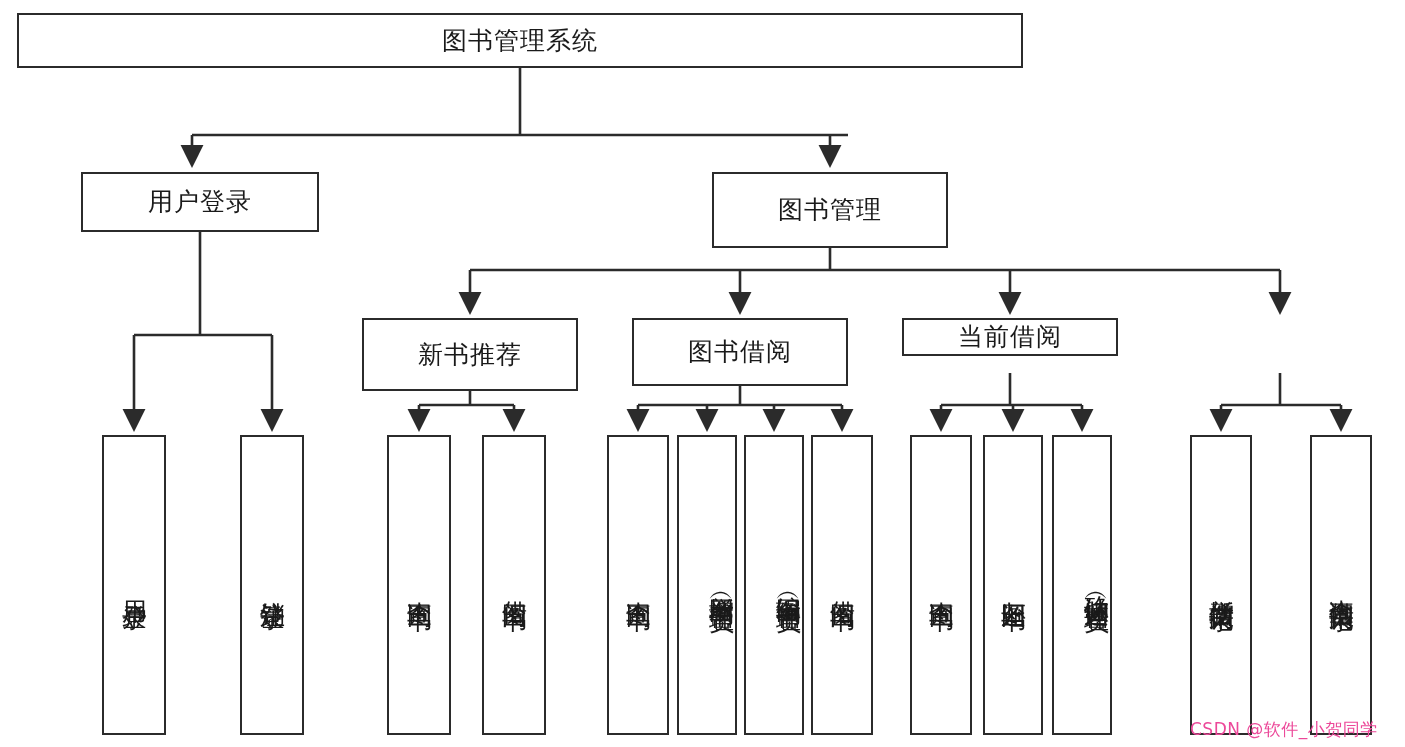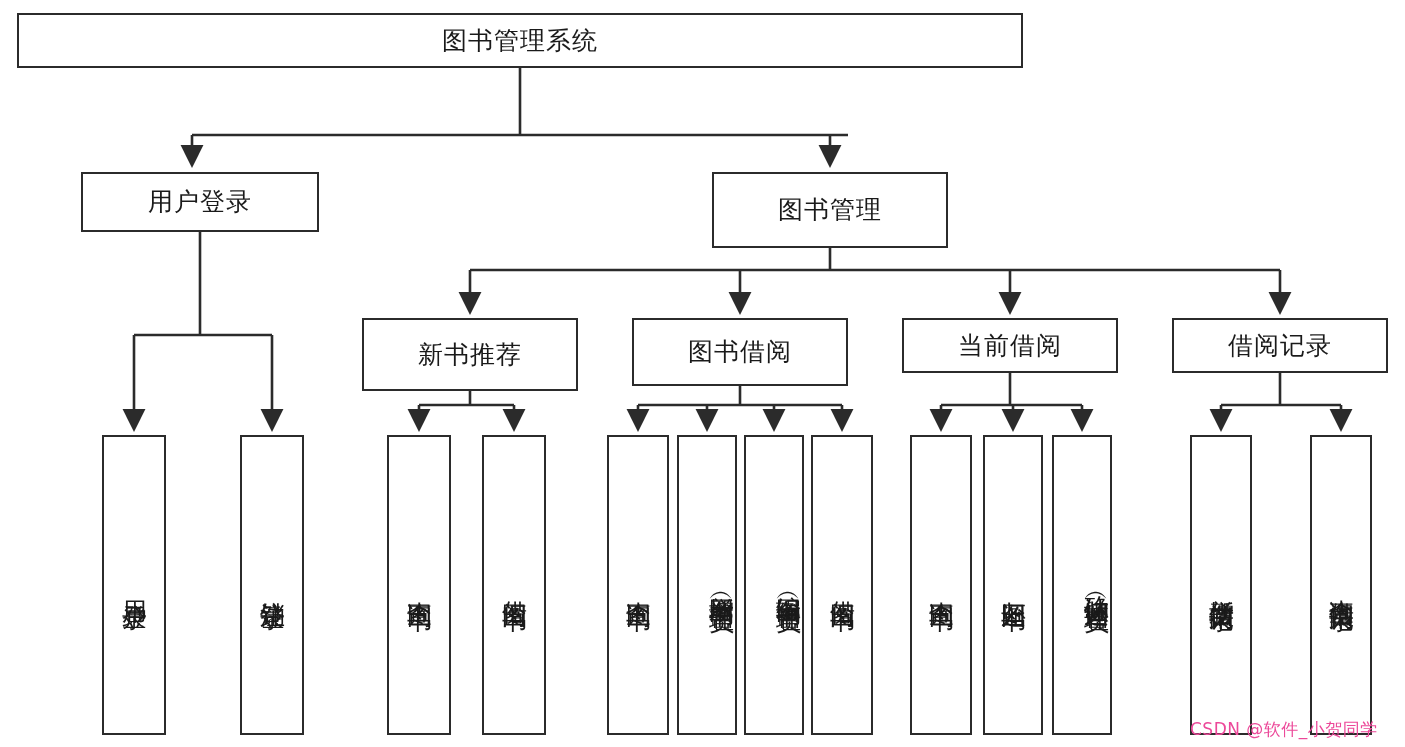--- a/index.html
+++ b/index.html
@@ -113,22 +113,21 @@
     </g>
   </svg>
 
   <div class="node horiz" id="n-root" style="left: 17px; top: 13px; width: 1006px; height: 55px;">图书管理系统</div>
 
   <div class="node horiz" id="n-user-login" style="left: 81px; top: 172px; width: 238px; height: 60px;">用户登录</div>
   <div class="node horiz" id="n-book-manage" style="left: 712px; top: 172px; width: 236px; height: 76px;">图书管理</div>
 
   <div class="node horiz" id="n-new-book-rec" style="left: 362px; top: 318px; width: 216px; height: 73px;">新书推荐</div>
   <div class="node horiz" id="n-book-borrow" style="left: 632px; top: 318px; width: 216px; height: 68px;">图书借阅</div>
-  <div class="node horiz" id="n-current-borrow" style="left: 902px; top: 318px; width: 216px; height: 55px;">当前借阅</div>
-  <div class="node horiz" id="n-borrow-record" style="left: 1172px; top: 318px; width: 216px; height: 55px;">借阅记录</div>
+  <div class="node horiz" id="n-current-borrow" style="left: 902px; top: 318px; width: 216px; height: 38px;">当前借阅</div>
 
   <div class="node vert" id="n-leaf-0" style="left: 102px; top: 435px; width: 64px; height: 300px;">用户登录</div>
   <div class="node vert" id="n-leaf-1" style="left: 240px; top: 435px; width: 64px; height: 300px;">注销登录</div>
   <div class="node vert" id="n-leaf-2" style="left: 387px; top: 435px; width: 64px; height: 300px;">查询图书</div>
   <div class="node vert" id="n-leaf-3" style="left: 482px; top: 435px; width: 64px; height: 300px;">借阅图书</div>
   <div class="node vert" id="n-leaf-4" style="left: 607px; top: 435px; width: 62px; height: 300px;">查询图书</div>
   <div class="node vert topalign" id="n-leaf-5" style="left: 677px; top: 435px; width: 60px; height: 300px;">新增图书（管理员）</div>
   <div class="node vert topalign" id="n-leaf-6" style="left: 744px; top: 435px; width: 60px; height: 300px;">编辑图书（管理员）</div>
   <div class="node vert" id="n-leaf-7" style="left: 811px; top: 435px; width: 62px; height: 300px;">借阅图书</div>
   <div class="node vert" id="n-leaf-8" style="left: 910px; top: 435px; width: 62px; height: 300px;">查询图书</div>

